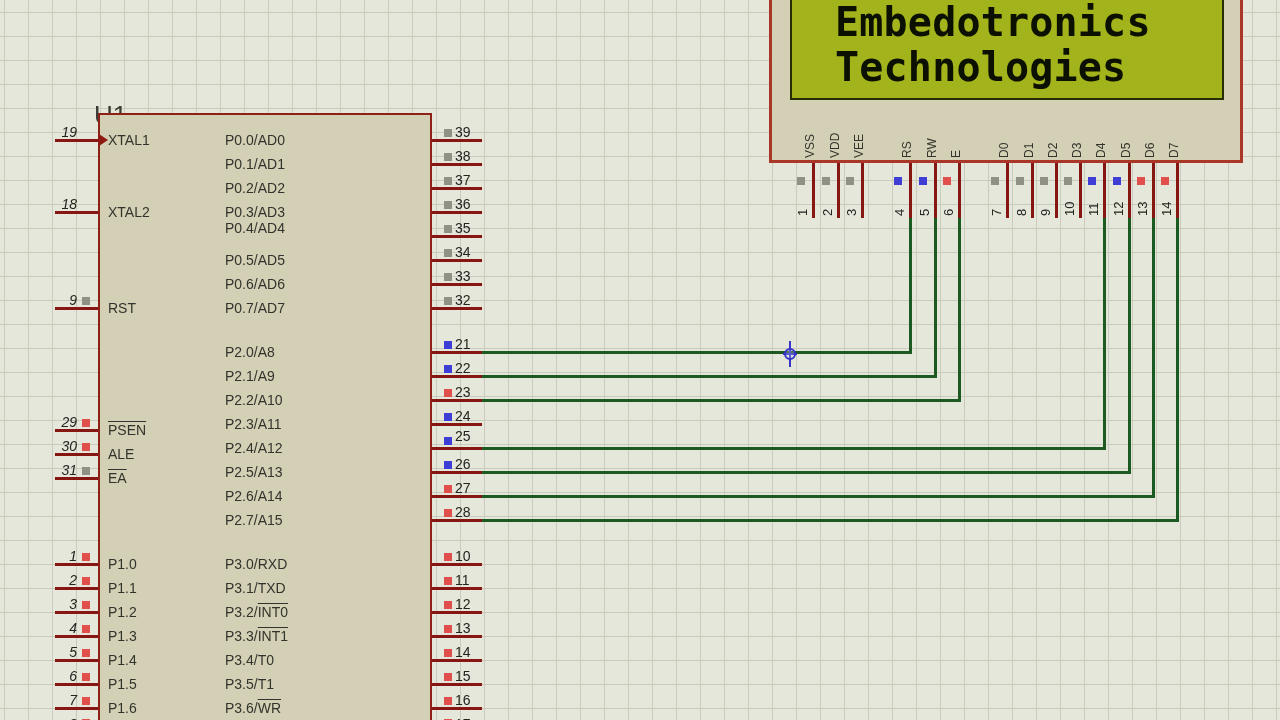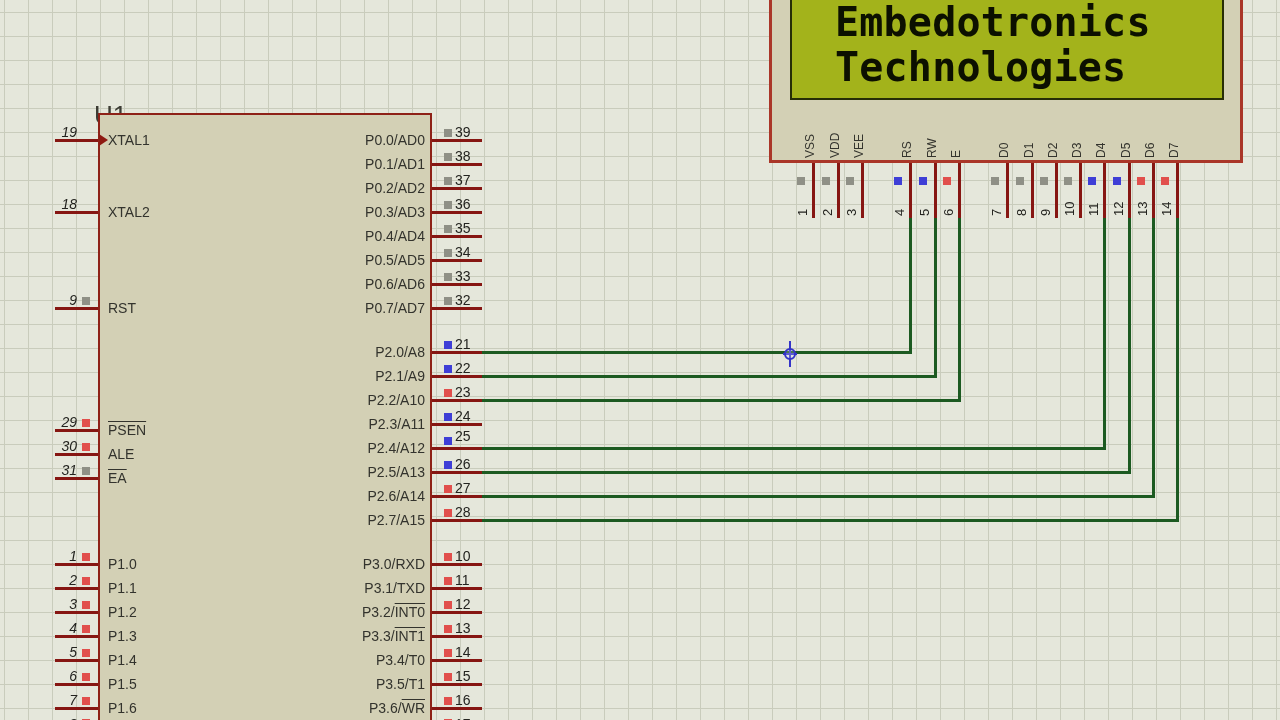--- a/index.html
+++ b/index.html
@@ -26,21 +26,21 @@
   .wv{position:absolute;width:3px;background:#1c5a21;}
   .num{position:absolute;height:14px;font:14px/14px "Liberation Sans",sans-serif;color:#23231f;}
   .numl{left:41px;width:36px;text-align:right;font-style:italic;}
   .numr{left:455px;width:40px;}
   .sq{position:absolute;width:8px;height:8px;}
   .sq[data-state="red"]{background:#e14f4c;}
   .sq[data-state="blue"]{background:#3e3ed6;}
   .sq[data-state="gray"]{background:#8f9086;}
   .lab{position:absolute;height:16px;font:14px/16px "Liberation Sans",sans-serif;color:#33332d;white-space:nowrap;}
   .labl{left:108px;}
-  .labr{left:225px;width:200px;text-align:right;}
+  .labr{left:225px;width:200px;text-align:left;}
   .ov{text-decoration:overline;}
   .ov:empty{display:none;}
   .rot{position:absolute;white-space:nowrap;transform-origin:0 100%;transform:rotate(-90deg);}
   .rnum{font:13px/13px "Liberation Sans",sans-serif;color:#23231f;height:13px;}
   .rlab{font:12px/13px "Liberation Sans",sans-serif;color:#33332d;height:13px;}
   #xtal1-arrow{position:absolute;left:99px;top:134px;width:0;height:0;
     border-top:6px solid transparent;border-bottom:6px solid transparent;border-left:9px solid #8e1a12;}
   .xhair{position:absolute;width:16px;height:26px;}
   .xhair i{position:absolute;display:block;}
   .xv{left:7px;top:0;width:2px;height:26px;background:#3434c8;}
@@ -153,21 +153,21 @@
   <div class="lab labr" style="top:180px"><span>P0.2/AD2</span></div>
 
   <div class="pl" style="left:432px;top:211px;width:50px"></div>
   <div class="num numr" style="top:197px">36</div>
   <i class="sq" style="left:444px;top:201px" data-state="gray"></i>
   <div class="lab labr" style="top:204px"><span>P0.3/AD3</span></div>
 
   <div class="pl" style="left:432px;top:235px;width:50px"></div>
   <div class="num numr" style="top:221px">35</div>
   <i class="sq" style="left:444px;top:225px" data-state="gray"></i>
-  <div class="lab labr" style="top:228px"><span>P0.4/AD4</span></div>
+  <div class="lab labr" style="top:220px"><span>P0.4/AD4</span></div>
 
   <div class="pl" style="left:432px;top:259px;width:50px"></div>
   <div class="num numr" style="top:245px">34</div>
   <i class="sq" style="left:444px;top:249px" data-state="gray"></i>
   <div class="lab labr" style="top:252px"><span>P0.5/AD5</span></div>
 
   <div class="pl" style="left:432px;top:283px;width:50px"></div>
   <div class="num numr" style="top:269px">33</div>
   <i class="sq" style="left:444px;top:273px" data-state="gray"></i>
   <div class="lab labr" style="top:276px"><span>P0.6/AD6</span></div>

